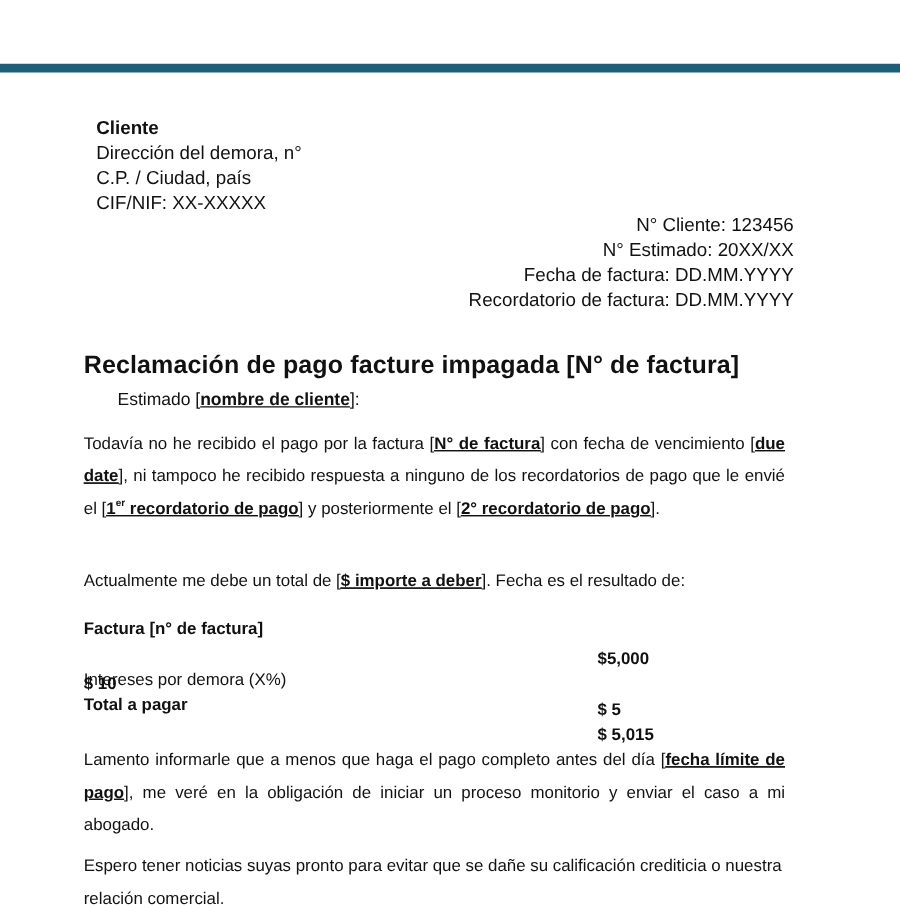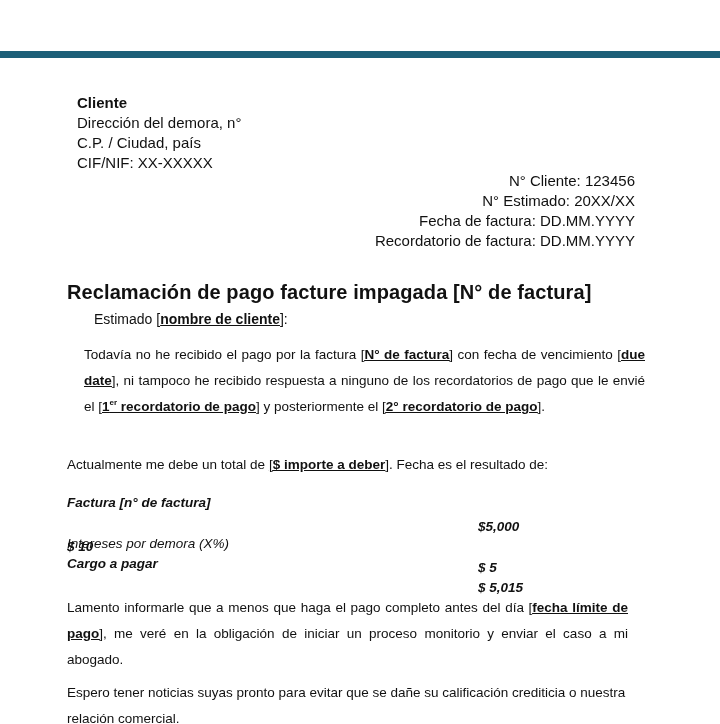--- a/index.html
+++ b/index.html
@@ -25,32 +25,31 @@
     position: absolute; left: 67px; top: 281px;
     font-size: 20px; font-weight: bold; letter-spacing: 0.1px;
   }
   .greeting {
     position: absolute; left: 67px; top: 311px; font-size: 14px; margin-left: 27px;
   }
   .para {
     position: absolute; left: 67px; width: 561px;
     font-size: 13.5px; line-height: 26px; text-align: justify;
   }
-  .p1 { top: 342px; margin-left: 17px; }
+  .p1 { top: 342px; }
   .p2 { top: 452px; }
   .p3 { top: 595px; }
   .p4 { top: 680px; text-align: left; }
   .ph { }
   .ph .inner { font-weight: bold; text-decoration: underline; }
   .ph.ul-bracket { text-decoration: underline; }
   sup { font-size: 8px; line-height: 0; vertical-align: 6px; }
   .amounts {
     position: absolute; left: 67px; top: 492px; width: 470px;
     font-size: 13.5px;
-    font-style: italic;
   }
   .amounts .row { display: flex; height: 20.5px; align-items: center; }
   .amounts .lab { width: 411px; }
   .amounts .val { font-weight: bold; margin-top: 48px; }
   .amounts .row.bold .lab { font-weight: bold; }
 </style>
 </head>
 <body>
 
 <div class="top-bar"></div>
@@ -83,20 +82,20 @@
     <span class="val">$5,000</span>
   </div>
   <div class="row">
     <span class="val">$ 10</span>
   </div>
   <div class="row">
     <span class="lab">Intereses por demora (X%)</span>
     <span class="val">$ 5</span>
   </div>
   <div class="row bold">
-    <span class="lab">Cargo a pagar</span>
+    <span class="lab">Total a pagar</span>
     <span class="val">$ 5,015</span>
   </div>
 </div>
 
 <div class="para p3"><span>Lamento informarle que a menos que haga el pago completo antes del día </span><span class="ph ul-bracket">[<span class="inner">fecha límite de pago</span>]</span><span>, me veré en la obligación de iniciar un proceso monitorio y enviar el caso a mi abogado.</span></div>
 
 <div class="para p4">Espero tener noticias suyas pronto para evitar que se dañe su calificación crediticia o nuestra relación comercial.</div>
 
 </body></html>

